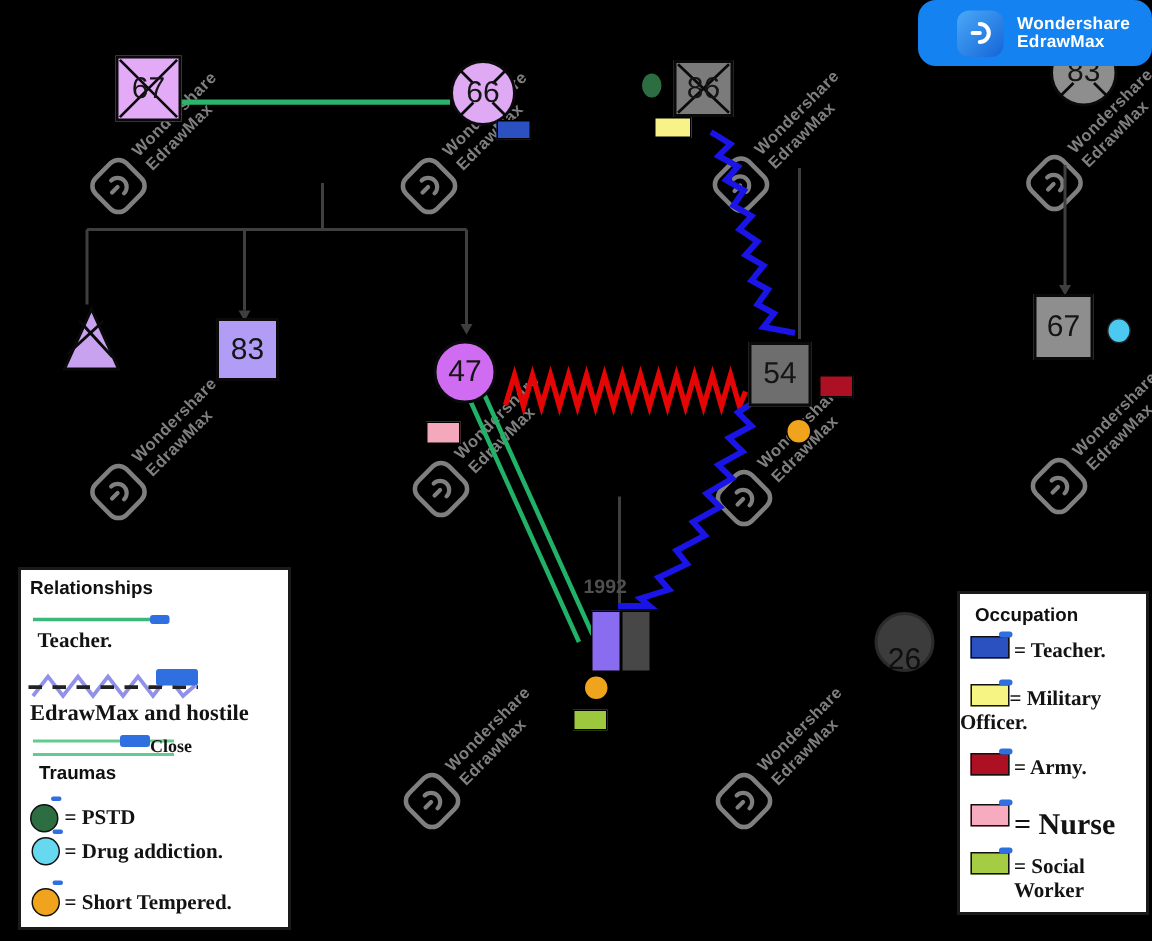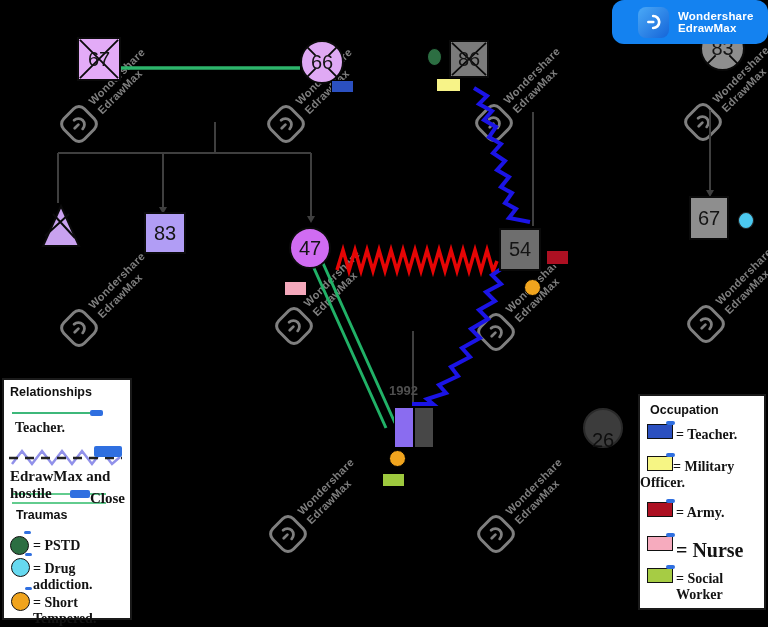--- a/index.html
+++ b/index.html
@@ -222,36 +222,36 @@
   <div class="marker" style="left:331px;top:80px;width:23px;height:13px;background:#2b50c0"></div>
   <div class="marker mk-ellipse" style="left:427px;top:48px;width:15px;height:18px;background:#2c6e42"></div>
   <div class="marker" style="left:436px;top:78px;width:25px;height:14px;background:#f7f388"></div>
   <div class="marker mk-ellipse" style="left:738px;top:212px;width:16px;height:17px;background:#4cc9f0;border-color:#222"></div>
   <div class="marker" style="left:546px;top:250px;width:23px;height:15px;background:#ad1022"></div>
   <div class="marker mk-ellipse" style="left:524px;top:279px;width:17px;height:17px;background:#f0a41e"></div>
   <div class="marker" style="left:284px;top:281px;width:23px;height:15px;background:#f4a8bb"></div>
   <div class="marker mk-ellipse" style="left:389px;top:450px;width:17px;height:17px;background:#f0a41e"></div>
   <div class="marker" style="left:382px;top:473px;width:23px;height:14px;background:#9dc83e"></div>
 
-  <div class="legendbox" style="left:2px;top:378px;width:130px;height:242px">
+  <div class="legendbox" style="left:12px;top:378px;width:182px;height:242px">
     <div class="lg-title" style="left:6px;top:5px">Relationships</div>
 
     <svg class="lg-sample" width="153" height="242">
       <path d="M8,33 H87" stroke="#3db87a" stroke-width="2.2" fill="none"></path>
       <polyline points="8,84 18,71 28,84 38,71 48,84 58,71 68,84 78,71 88,84 98,71 108,84 116,77" stroke="#9191ea" stroke-width="2.5" fill="none"></polyline>
       <path d="M5,78 H118" stroke="#222" stroke-width="2.5" stroke-dasharray="9,7" fill="none"></path>
       <path d="M8,114 H102 M8,123 H102" stroke="#62cc8e" stroke-width="2" fill="none"></path>
     </svg>
     <div class="chip" style="left:86px;top:30px;width:13px;height:6px"></div>
     <div class="chip" style="left:90px;top:66px;width:28px;height:11px"></div>
     <div class="chip" style="left:66px;top:110px;width:20px;height:8px"></div>
 
     <div class="lg-serif" style="left:11px;top:40px;font-size:14px">Teacher.</div>
     <div class="lg-serif" style="left:6px;top:88px;font-size:15px">EdrawMax and hostile</div>
-    <div class="lg-serif" style="left:86px;top:110px;font-size:15px">Close</div>
+    <div class="lg-serif" style="left:86px;top:110px;font-size:12px">Close</div>
 
     <div class="lg-title" style="left:12px;top:128px">Traumas</div>
 
     <div class="lg-dot" style="left:6px;top:156px;background:#2c6e42"></div>
     <div class="chip" style="left:20px;top:151px;width:7px;height:3px"></div>
     <div class="lg-serif" style="left:29px;top:158px;font-size:14px">= PSTD</div>
 
     <div class="lg-dot" style="left:7px;top:178px;background:#66d9f0"></div>
     <div class="chip" style="left:21px;top:173px;width:7px;height:3px"></div>
     <div class="lg-serif" style="left:29px;top:181px;font-size:14px">= Drug addiction.</div>

